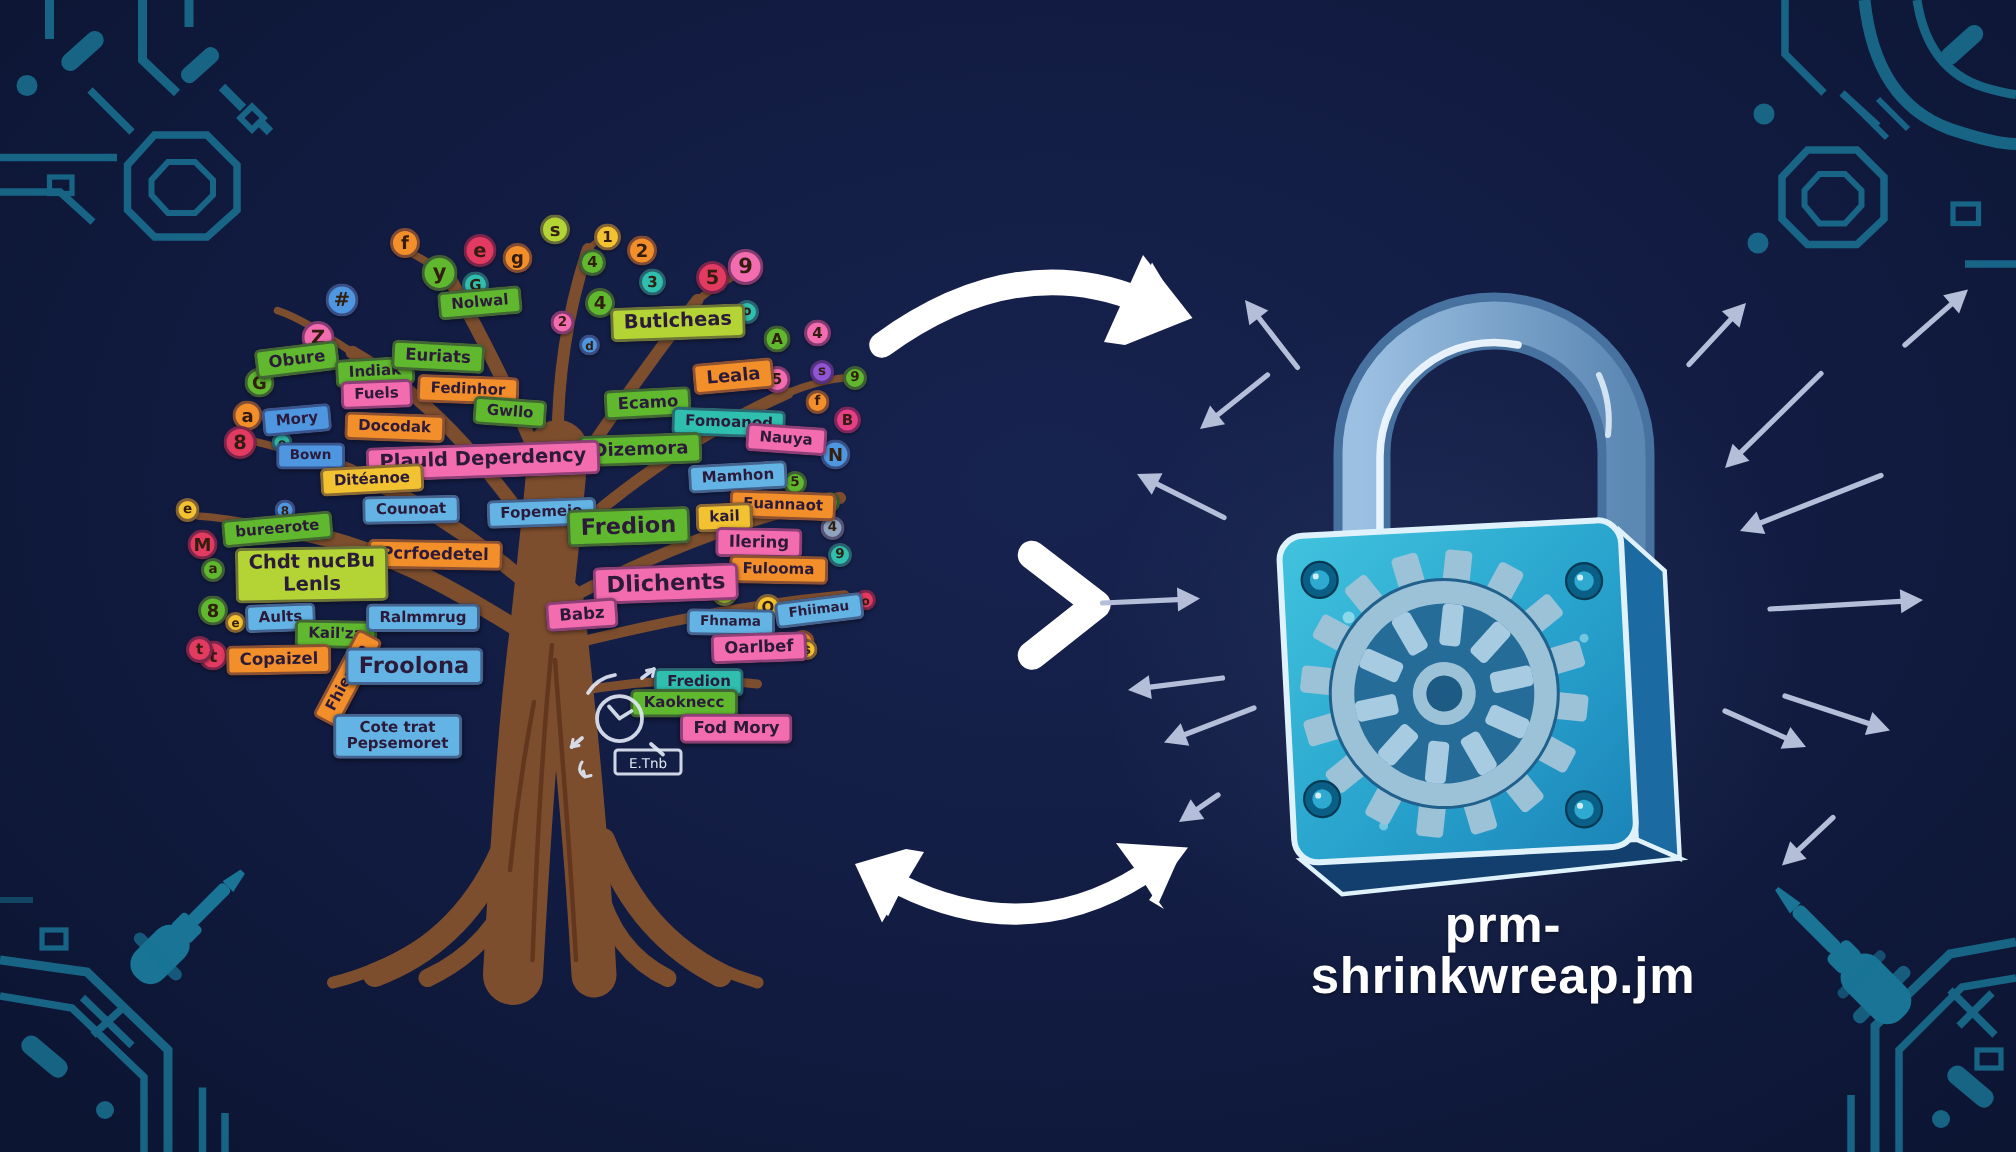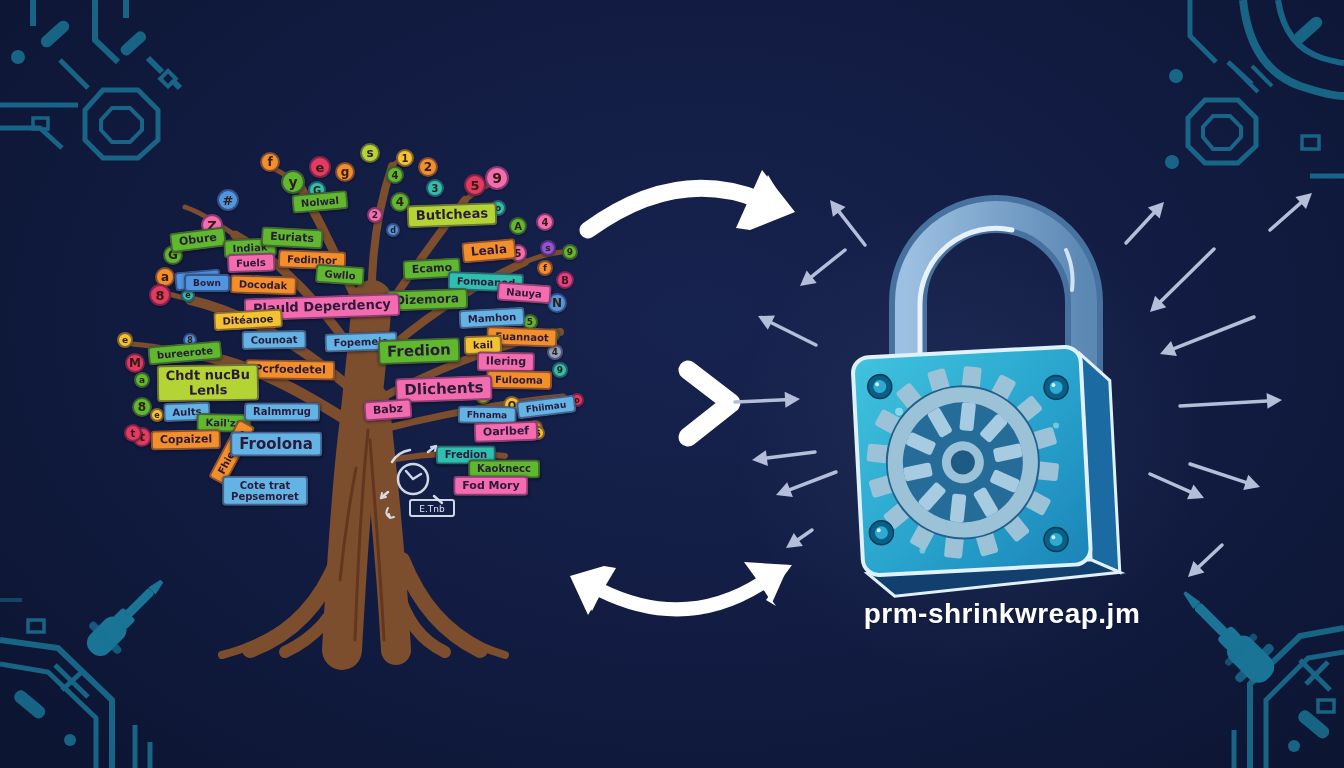--- a/index.html
+++ b/index.html
@@ -25,21 +25,21 @@
     display:flex;align-items:center;justify-content:center;
     color:#321d0e;font-weight:bold;font-family:"DejaVu Sans", sans-serif;
     box-shadow:0 1px 2px rgba(0,0,0,.4);
   }
   .caption{
     position:absolute;color:#ffffff;font-weight:700;text-align:center;
     letter-spacing:.5px;text-shadow:0 1px 2px rgba(0,0,0,.35);
   }
   #caption-left{left:185px;top:628px;width:340px;font-size:34px;}
   #caption-right{left:842px;top:600px;width:320px;}
-  #caption-right .l1{font-size:28px;line-height:1.0;}
+  #caption-right .l1{font-size:34px;line-height:1.0;}
   #caption-right .l2{font-size:30px;line-height:1.1;}
   .lock-glow{
     position:absolute;left:710px;top:180px;width:520px;height:520px;border-radius:50%;
     background:radial-gradient(circle, rgba(180,215,255,.07) 0%, rgba(180,215,255,0) 65%);
   }
 </style>
 </head>
 <body>
 
 <div id="stage">
@@ -202,21 +202,21 @@
       <div class="dep-node" style="left: 352px; top: 310px; width: 14px; height: 14px; background: rgb(226, 58, 96); font-size: 8px;">a</div>
       <div class="dep-label" style="left: 320px; top: 202px; font-size: 10px; --bg: #5fb82e; --r: -5deg;">Nolwal</div>
       <div class="dep-label" style="left: 198px; top: 240px; font-size: 11px; --bg: #5fb82e; --r: -7deg;">Obure</div>
       <div class="dep-label" style="left: 250px; top: 248px; font-size: 10px; --bg: #5fb82e; --r: -3deg;">Indiak</div>
       <div class="dep-label" style="left: 292px; top: 238px; font-size: 11px; --bg: #5fb82e; --r: 3deg;">Euriats</div>
       <div class="dep-label" style="left: 312px; top: 260px; font-size: 10px; --bg: #f28f2a; --r: 2deg;">Fedinhor</div>
       <div class="dep-label" style="left: 251px; top: 263px; font-size: 10px; --bg: #f46cb0; --r: -2deg;">Fuels</div>
       <div class="dep-label" style="left: 340px; top: 275px; font-size: 10px; --bg: #5fb82e; --r: 4deg;">Gwllo</div>
       <div class="dep-label" style="left: 198px; top: 280px; font-size: 10px; --bg: #4e96e0; --r: -5deg;">Mory</div>
       <div class="dep-label" style="left: 263px; top: 285px; font-size: 10px; --bg: #f28f2a; --r: 2deg;">Docodak</div>
-      <div class="dep-label" style="left: 207px; top: 283px; font-size: 9px; --bg: #4e96e0; --r: 0deg;">Bown</div>
+      <div class="dep-label" style="left: 207px; top: 304px; font-size: 9px; --bg: #4e96e0; --r: 0deg;">Bown</div>
       <div class="dep-label" style="left: 452px; top: 215px; font-size: 13px; --bg: #b4d435; --r: -2deg;">Butlcheas</div>
       <div class="dep-label" style="left: 489px; top: 251px; font-size: 12px; --bg: #f28f2a; --r: -5deg;">Leala</div>
       <div class="dep-label" style="left: 432px; top: 269px; font-size: 11px; --bg: #5fb82e; --r: -3deg;">Ecamo</div>
       <div class="dep-label" style="left: 486px; top: 282px; font-size: 10px; --bg: #2fbfae; --r: 2deg;">Fomoanod</div>
       <div class="dep-label" style="left: 524px; top: 293px; font-size: 10px; --bg: #f46cb0; --r: 4deg;">Nauya</div>
       <div class="dep-label" style="left: 427px; top: 300px; font-size: 12px; --bg: #5fb82e; --r: -2deg;">Dizemora</div>
       <div class="dep-label" style="left: 322px; top: 307px; font-size: 13px; --bg: #f46cb0; --r: -2deg;">Plauld Deperdency</div>
       <div class="dep-label" style="left: 248px; top: 320px; font-size: 10px; --bg: #f2c230; --r: -3deg;">Ditéanoe</div>
       <div class="dep-label" style="left: 274px; top: 340px; font-size: 10px; --bg: #63b3e4; --r: -1deg;">Counoat</div>
       <div class="dep-label" style="left: 361px; top: 342px; font-size: 10px; --bg: #63b3e4; --r: -2deg;">Fopemeio</div>
@@ -237,21 +237,21 @@
       <div class="dep-label" style="left: 522px; top: 337px; font-size: 10px; --bg: #f28f2a; --r: 2deg;">Euannaot</div>
       <div class="dep-label" style="left: 483px; top: 345px; font-size: 10px; --bg: #f2c230; --r: -2deg;">kail</div>
       <div class="dep-label" style="left: 506px; top: 362px; font-size: 11px; --bg: #f46cb0; --r: 1deg;">Ilering</div>
       <div class="dep-label" style="left: 519px; top: 380px; font-size: 10px; --bg: #f28f2a; --r: 1deg;">Fulooma</div>
       <div class="dep-label" style="left: 444px; top: 389px; font-size: 15px; --bg: #f46cb0; --r: -2deg;">Dlichents</div>
       <div class="dep-label" style="left: 388px; top: 410px; font-size: 11px; --bg: #f46cb0; --r: -4deg;">Babz</div>
       <div class="dep-label" style="left: 487px; top: 415px; font-size: 9px; --bg: #63b3e4; --r: 1deg;">Fhnama</div>
       <div class="dep-label" style="left: 546px; top: 407px; font-size: 9px; --bg: #63b3e4; --r: -7deg;">Fhiimau</div>
       <div class="dep-label" style="left: 506px; top: 432px; font-size: 11px; --bg: #f46cb0; --r: -2deg;">Oarlbef</div>
       <div class="dep-label" style="left: 466px; top: 455px; font-size: 10px; --bg: #2fbfae; --r: 0deg;">Fredion</div>
-      <div class="dep-label" style="left: 504px; top: 469px; font-size: 10px; --bg: #5fb82e; --r: 0deg;">Kaoknecc</div>
+      <div class="dep-label" style="left: 456px; top: 469px; font-size: 10px; --bg: #5fb82e; --r: 0deg;">Kaoknecc</div>
       <div class="dep-label" style="left: 491px; top: 486px; font-size: 11px; --bg: #f46cb0; --r: 0deg;">Fod Mory</div>
     </div>
 
   <svg class="layer" viewBox="0 0 1344 768" fill="none">
     <g>
       <path d="M 588 230 Q 676 166 760 200" stroke="#ffffff" stroke-width="17" stroke-linecap="round"></path>
       <polygon points="748,223 768,175 791,213" fill="#ffffff"></polygon>
       <polygon points="736,228 762,170 795,212 750,230" fill="#ffffff"></polygon>
     </g>
     <g>

